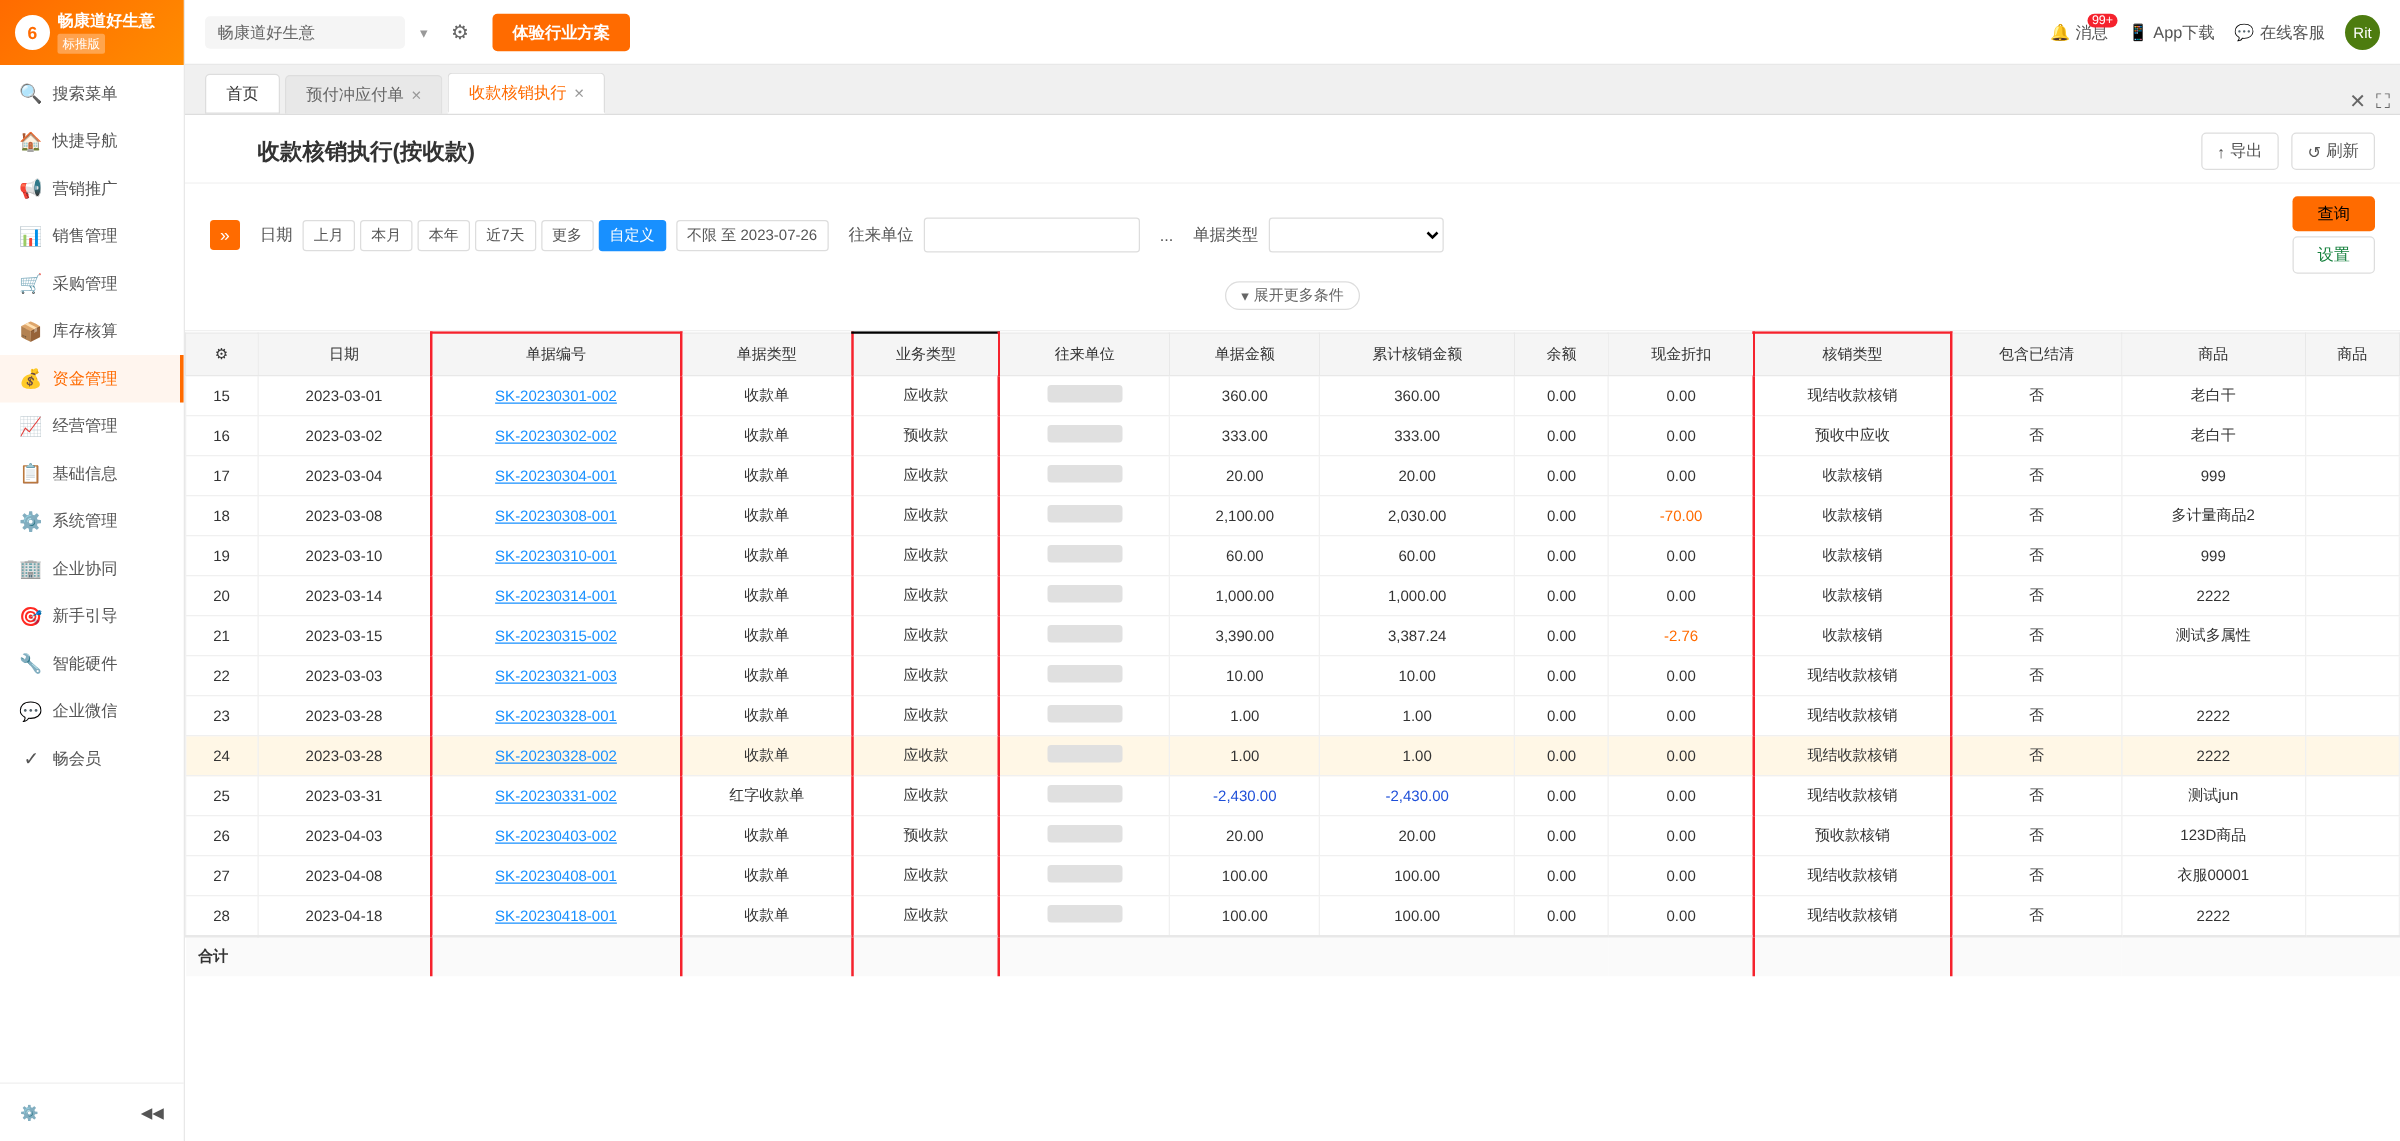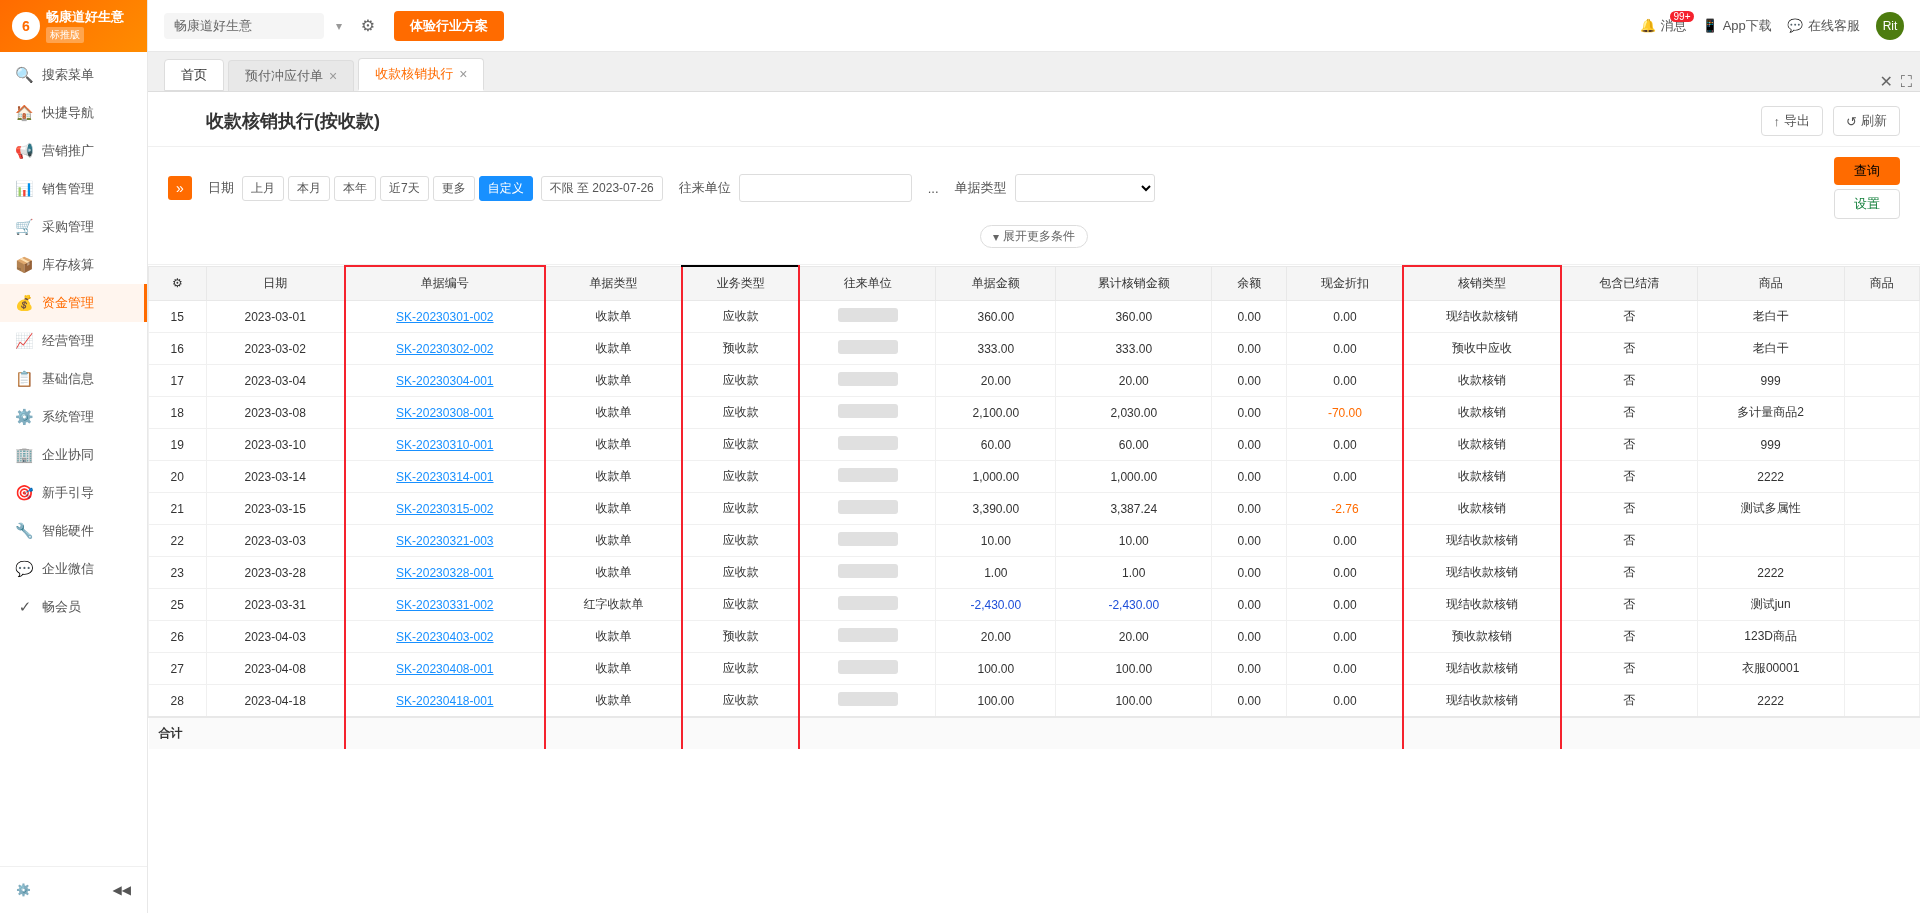--- a/index.html
+++ b/index.html
@@ -453,20 +453,36 @@
               <td><span class="td-blurred"></span></td>
               <td>1.00</td>
               <td>1.00</td>
               <td>0.00</td>
               <td>0.00</td>
               <td class="col-writeoff-type">现结收款核销</td>
               <td>否</td>
               <td>2222</td>
               <td></td>
             </tr>
+            <tr class="highlighted">
+              <td>24</td>
+              <td>2023-03-28</td>
+              <td class="td-link col-bill-no">SK-20230328-002</td>
+              <td>收款单</td>
+              <td class="col-biz-type">应收款</td>
+              <td><span class="td-blurred"></span></td>
+              <td>1.00</td>
+              <td>1.00</td>
+              <td>0.00</td>
+              <td>0.00</td>
+              <td class="col-writeoff-type">现结收款核销</td>
+              <td>否</td>
+              <td>2222</td>
+              <td></td>
+            </tr>
             <tr>
               <td>25</td>
               <td>2023-03-31</td>
               <td class="td-link col-bill-no">SK-20230331-002</td>
               <td>红字收款单</td>
               <td class="col-biz-type">应收款</td>
               <td><span class="td-blurred"></span></td>
               <td class="td-red">-2,430.00</td>
               <td class="td-red">-2,430.00</td>
               <td>0.00</td>

